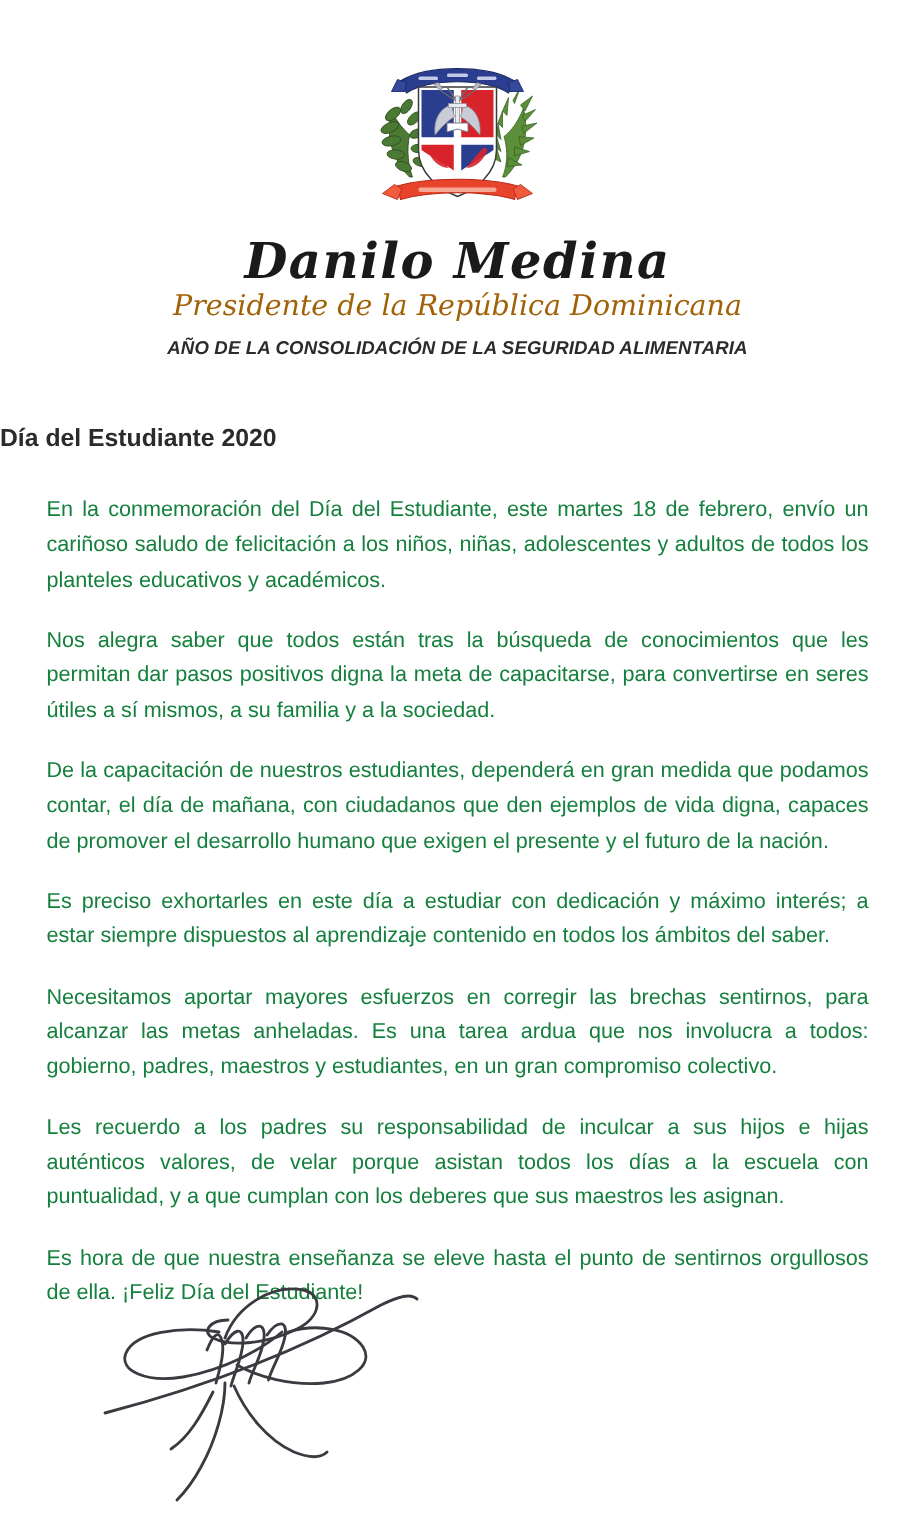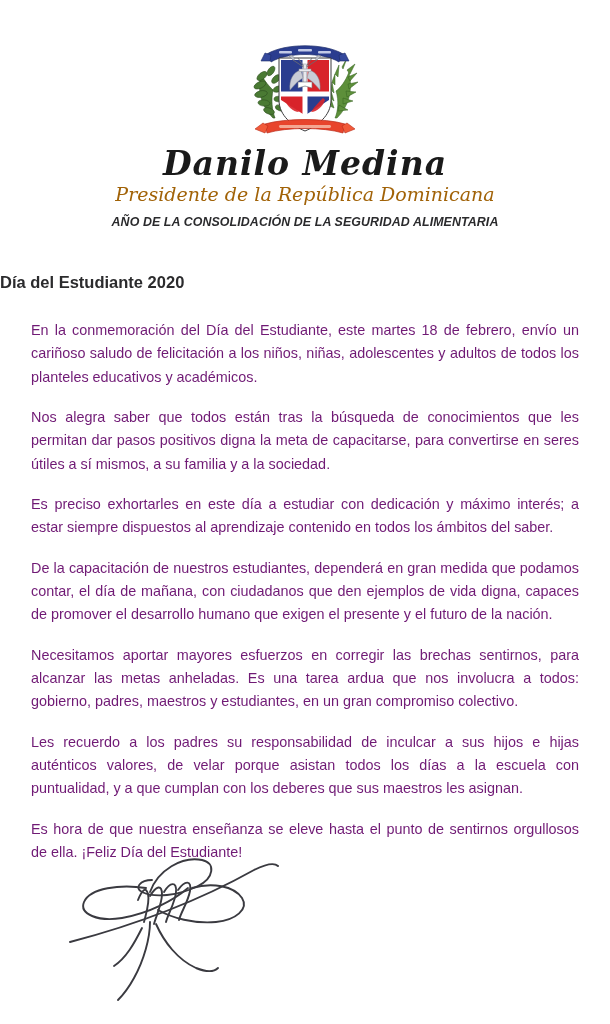--- a/index.html
+++ b/index.html
@@ -35,21 +35,21 @@
   }
   .crest-wrap svg { display: block; width: 140px; height: 108px; }
 
   .president-name {
     font-family: "DejaVu Serif", "Liberation Serif", serif;
     font-style: italic;
     font-weight: 700;
     font-size: 33px;
     letter-spacing: 1px;
     color: #1a1a1a;
-    margin-top: 4px;
+    margin-top: 14px;
     line-height: 1.1;
     white-space: nowrap;
   }
   .president-title {
     font-family: "DejaVu Serif", "Liberation Serif", serif;
     font-style: italic;
     font-size: 19px;
     color: #a16207;
     margin-top: 2px;
     line-height: 1.15;
@@ -78,21 +78,21 @@
   .body-copy {
     margin: 0;
     padding: 0 31px 0 31px;
     margin-top: 27px;
   }
   .body-copy p {
     margin: 0 0 17px 0;
     font-size: 14.4px;
     line-height: 1.62;
     text-align: justify;
-    color: #701a75;
+    color: #15803d;
     hyphens: none;
   }
   .body-copy p:last-child { margin-bottom: 0; }
 
   
   .signature {
     position: absolute;
     left: 46px;
     top: 826px;
     width: 260px;
@@ -198,22 +198,22 @@
     <div class="president-title">Presidente de la República Dominicana</div>
 
     <div class="year-slogan">AÑO DE LA CONSOLIDACIÓN DE LA SEGURIDAD ALIMENTARIA</div>
   </div>
 
   <div class="doc-title">Día del Estudiante 2020</div>
 
   <div class="body-copy">
     <p>En la conmemoración del Día del Estudiante, este martes 18 de febrero, envío un cariñoso saludo de felicitación a los niños, niñas, adolescentes y adultos de todos los planteles educativos y académicos.</p>
     <p>Nos alegra saber que todos están tras la búsqueda de conocimientos que les permitan dar pasos positivos digna la meta de capacitarse, para convertirse en seres útiles a sí mismos, a su familia y a la sociedad.</p>
+    <p>De la capacitación de nuestros estudiantes, dependerá en gran medida que podamos contar, el día de mañana, con ciudadanos que den ejemplos de vida digna, capaces de promover el desarrollo humano que exigen el presente y el futuro de la nación.</p>
     <p>Es preciso exhortarles en este día a estudiar con dedicación y máximo interés; a estar siempre dispuestos al aprendizaje contenido en todos los ámbitos del saber.</p>
-    <p>De la capacitación de nuestros estudiantes, dependerá en gran medida que podamos contar, el día de mañana, con ciudadanos que den ejemplos de vida digna, capaces de promover el desarrollo humano que exigen el presente y el futuro de la nación.</p>
     <p>Necesitamos aportar mayores esfuerzos en corregir las brechas sentirnos, para alcanzar las metas anheladas. Es una tarea ardua que nos involucra a todos: gobierno, padres, maestros y estudiantes, en un gran compromiso colectivo.</p>
     <p>Les recuerdo a los padres su responsabilidad de inculcar a sus hijos e hijas auténticos valores, de velar porque asistan todos los días a la escuela con puntualidad, y a que cumplan con los deberes que sus maestros les asignan.</p>
     <p>Es hora de que nuestra enseñanza se eleve hasta el punto de sentirnos orgullosos de ella. ¡Feliz Día del Estudiante!</p>
   </div>
 
   <div class="signature">
     <svg viewBox="0 0 260 180" xmlns="http://www.w3.org/2000/svg">
       <g fill="none" stroke="#3a3a40" stroke-width="1.9" stroke-linecap="round" stroke-linejoin="round">
 
         <path d="M104 66 C112 44 136 30 156 34 C170 37 168 52 152 60 C132 70 108 72 96 66 C88 62 94 54 106 54"></path>

